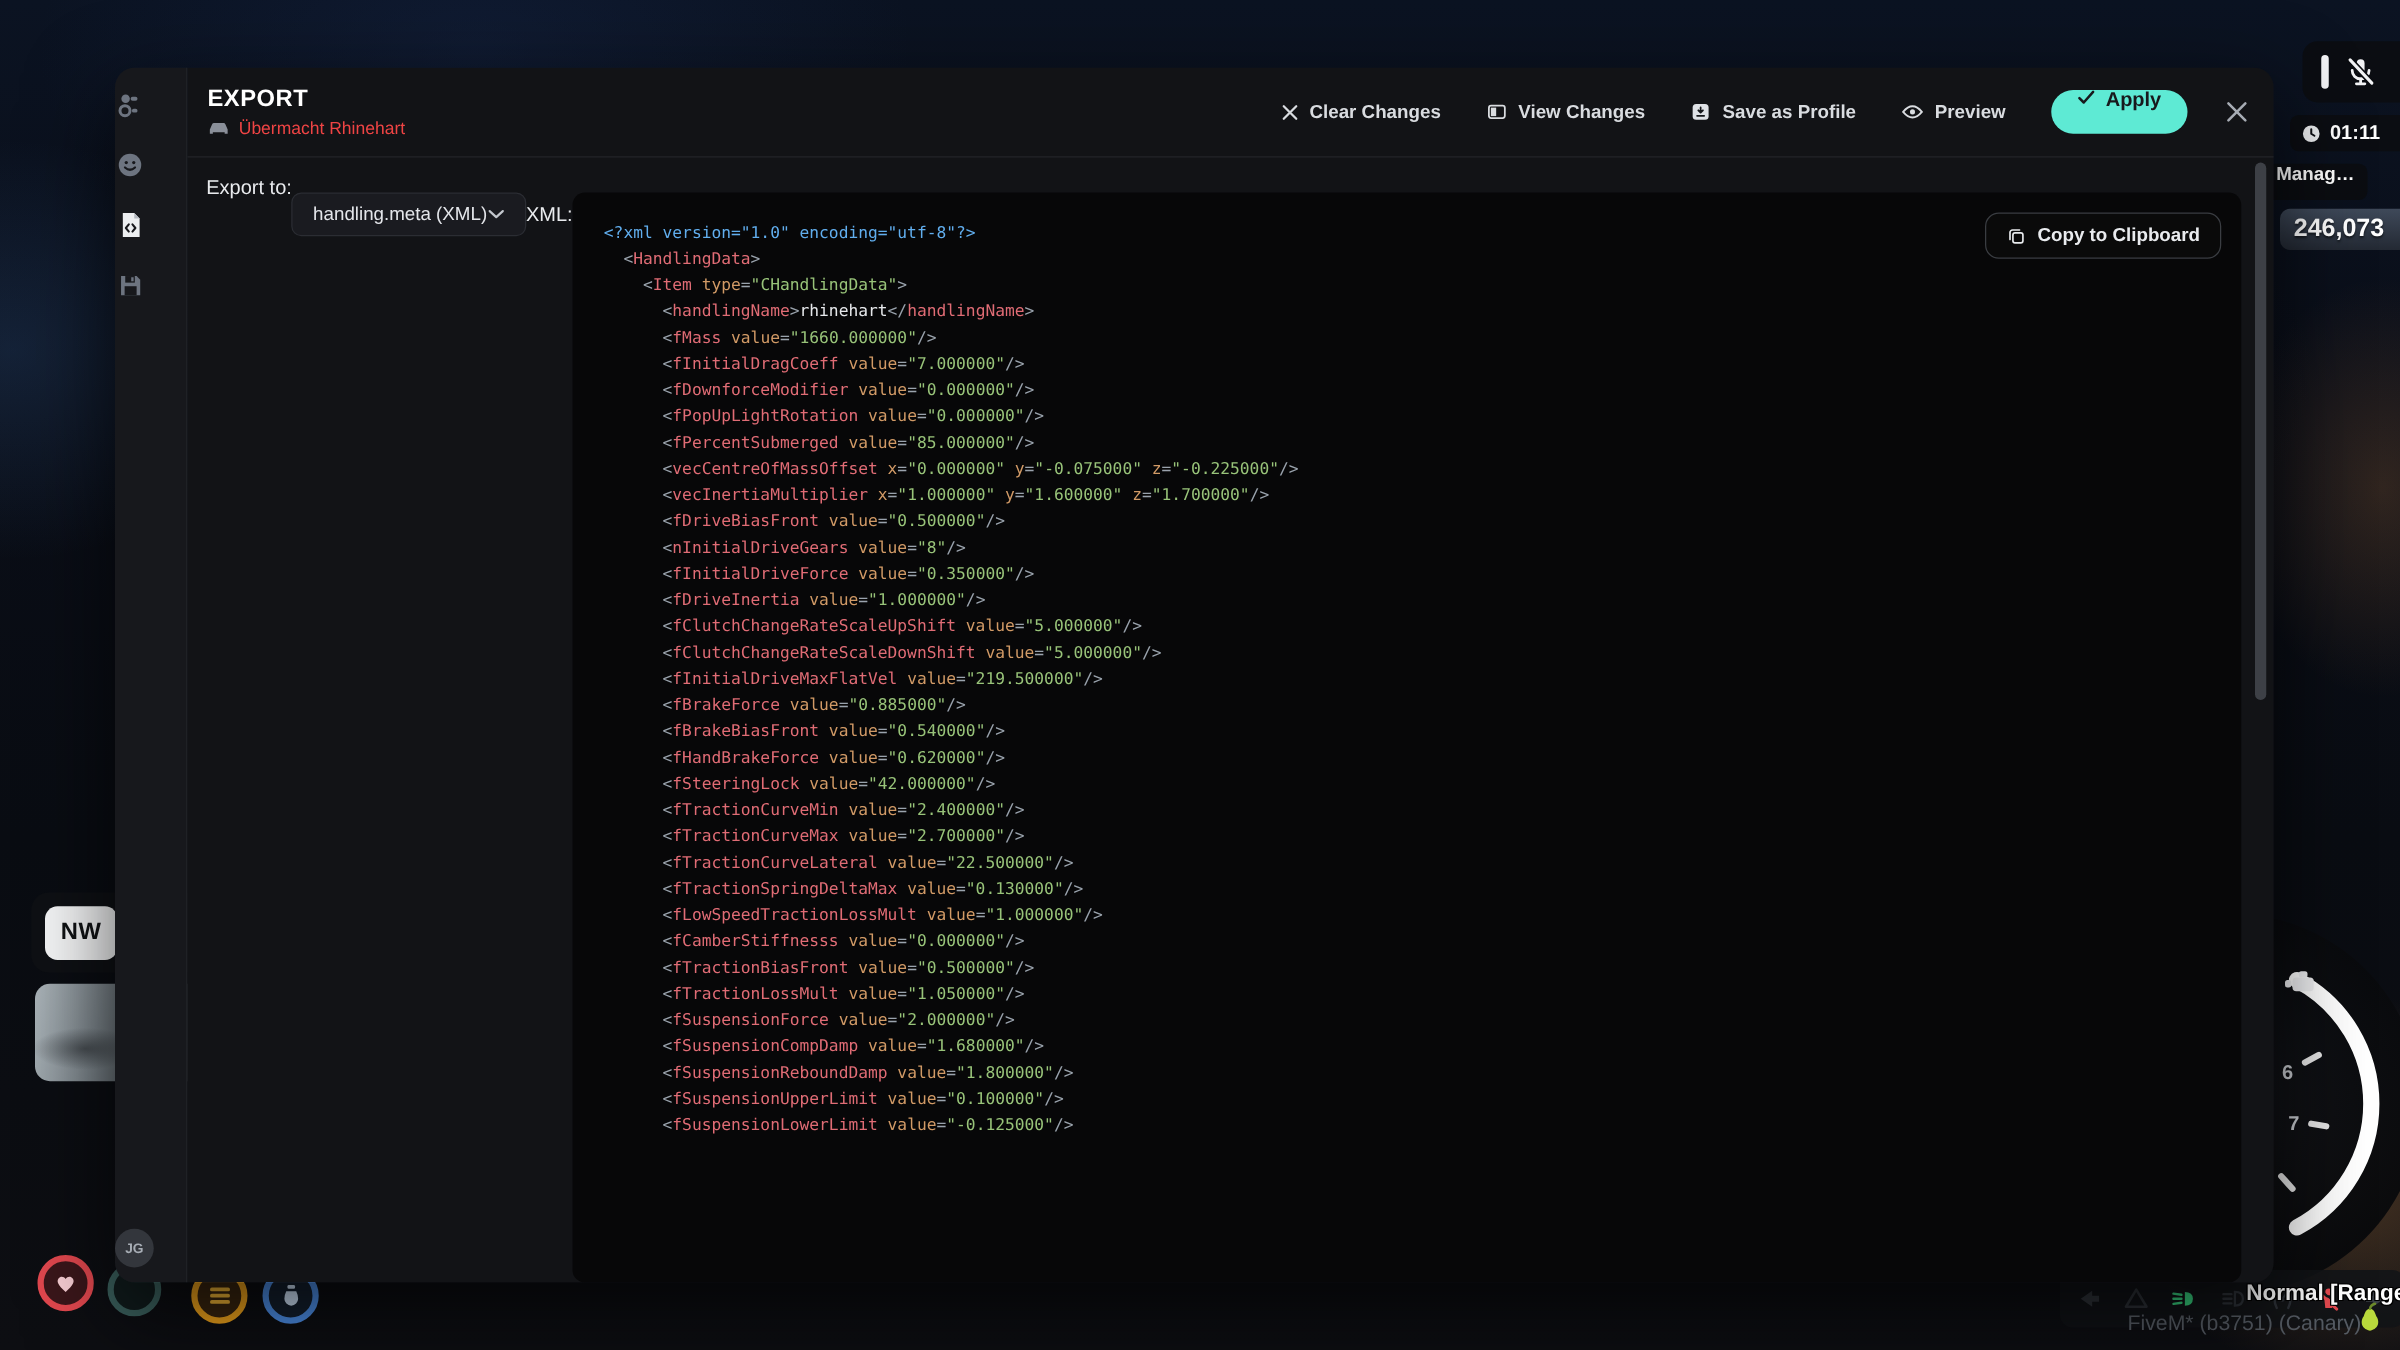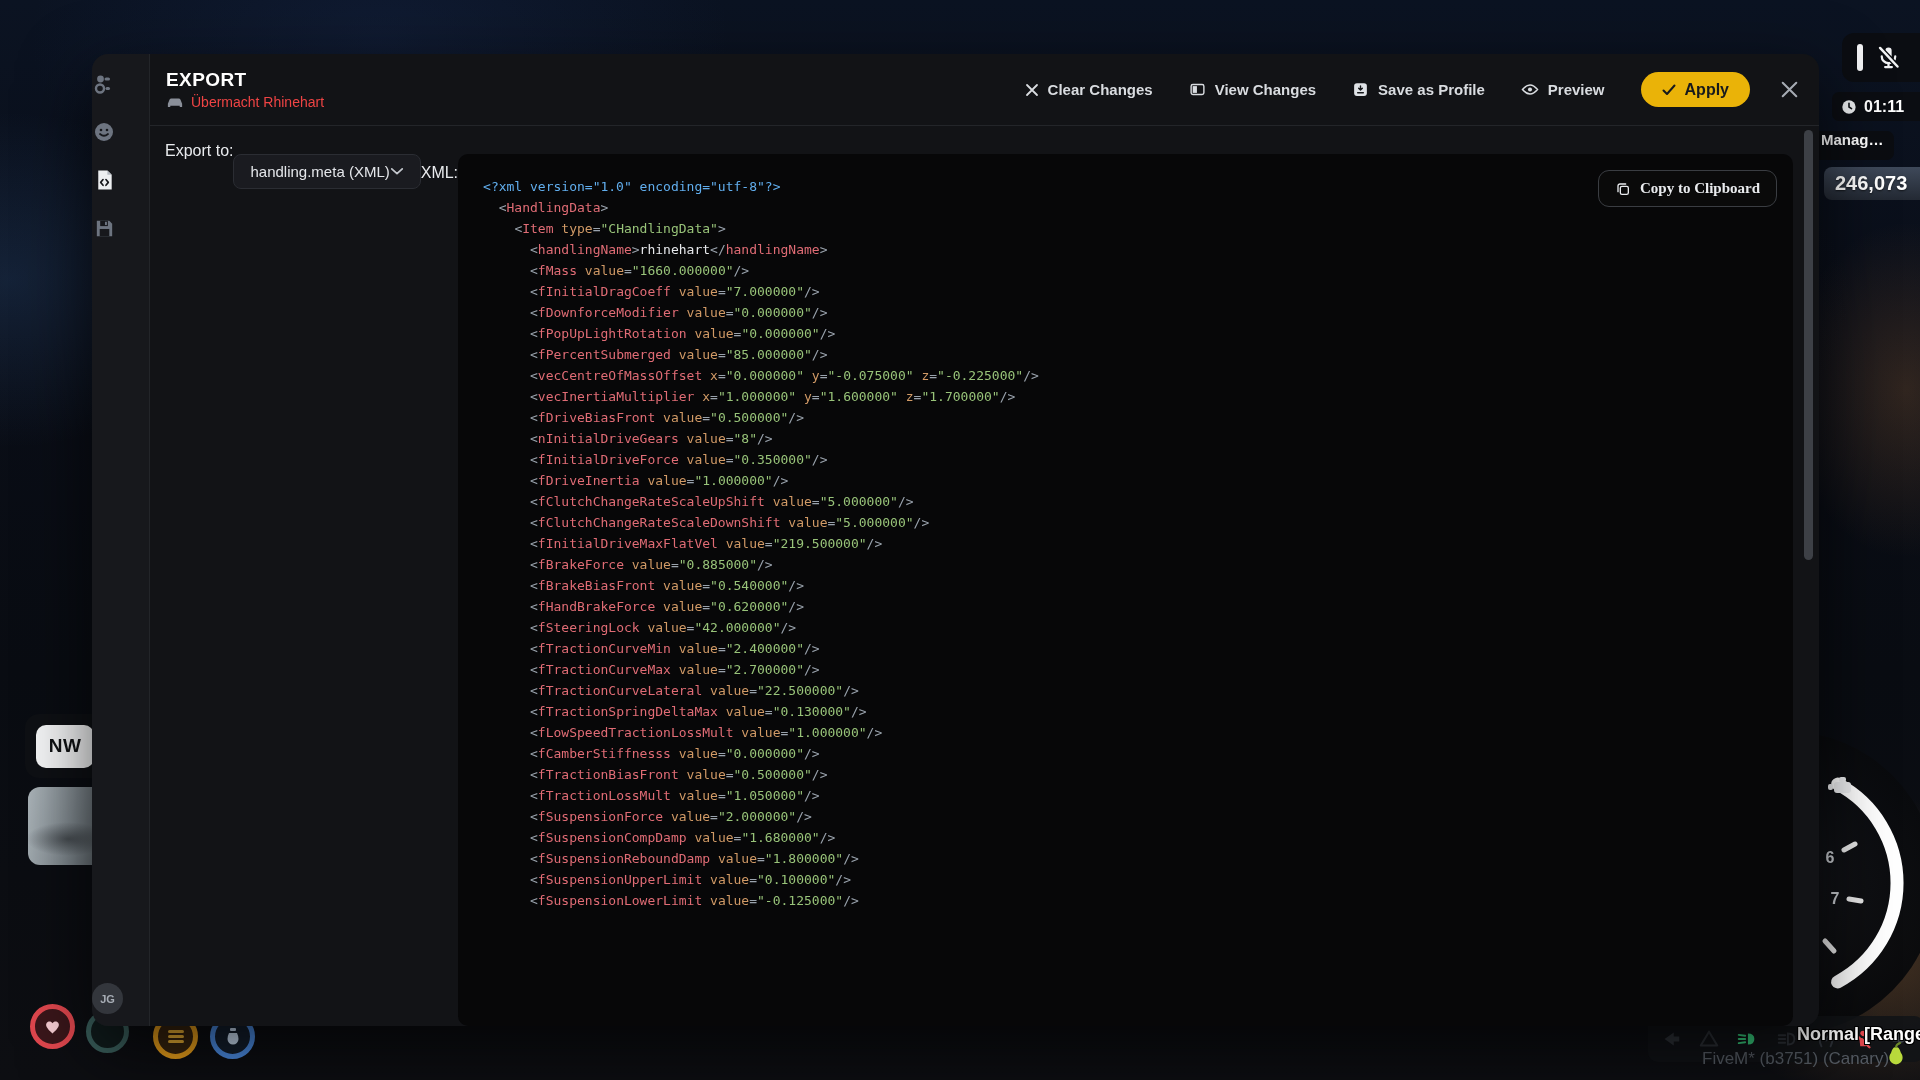--- a/index.html
+++ b/index.html
@@ -64,40 +64,40 @@
   .avatar{margin-top:auto;width:31px;height:31px;border-radius:50%;background:#33363c;color:#a7adb5;
     font-size:11px;font-weight:700;display:flex;align-items:center;justify-content:center;}
   .content{flex:1;background:#121316;display:flex;flex-direction:column;position:relative;min-width:0;}
   .m-header{height:72px;border-bottom:1px solid #232529;display:flex;align-items:center;
     padding:0 20px 0 16px;flex:none;}
   .titleblock .t{color:#fff;font-size:19px;font-weight:800;letter-spacing:.4px;line-height:22px;}
   .titleblock .s{color:#ef4444;font-size:14px;display:flex;align-items:center;gap:7px;margin-top:3px;}
   .actions{margin-left:auto;display:flex;align-items:center;gap:36px;}
   .abtn{display:flex;align-items:center;gap:9px;color:#d9dce0;font-size:15px;font-weight:600;
     cursor:pointer;white-space:nowrap;}
-  .apply{background:#eab308;color:#17191c;border:none;border-radius:18px;height:35px;padding:0 21px;
-    font-size:16px;font-weight:700;display:flex;align-items:center;gap:9px;cursor:pointer;
+  .apply{background:#5eead4;color:#17191c;border:none;border-radius:18px;height:35px;padding:0 21px;
+    font-size:16px;font-weight:700;display:flex;align-items:flex-start;gap:9px;cursor:pointer;
     font-family:"Liberation Sans",sans-serif;}
   .close{margin-left:-6px;cursor:pointer;display:flex;align-items:center;}
 
   .m-body{flex:1;display:flex;flex-direction:row;min-height:0;padding:16px 26px 0 15px;}
   .lbl{color:#e9ebee;font-size:16px;font-weight:500;}
   .xml-lbl{margin-top:22px;}
   .selectbox{margin-top:12px;height:35px;background:#1a1b20;border:1px solid #2b2d33;border-radius:8px;
     display:flex;align-items:center;justify-content:space-between;padding:0 16px;cursor:pointer;}
   .selectbox .val{color:#e4e6ea;font-size:15px;}
   .codepanel{margin-top:12px;flex:1;min-height:0;background:#070708;border-radius:10px;position:relative;
     overflow:hidden;padding:22px 0 0 25px;}
   .code{font-family:"DejaVu Sans Mono",monospace;font-size:13px;line-height:21px;}
   .cl{white-space:pre;}
   .cl .p{color:#9aa3ad;} .cl .tag{color:#e06c75;} .cl .attr{color:#d19a66;}
   .cl .str{color:#98c379;} .cl .txt{color:#e6e8eb;} .cl .decl{color:#61aeee;}
   .copybtn{position:absolute;top:16px;right:16px;height:37px;border:1px solid #3a3d42;border-radius:11px;
     background:rgba(10,10,11,.85);color:#e9ebee;font-size:15px;font-weight:700;padding:0 16px;
-    display:flex;align-items:center;gap:9px;cursor:pointer;font-family:Liberation Serif, serif;}
+    display:flex;align-items:center;gap:9px;cursor:pointer;font-family:Liberation Sans, sans-serif;}
   .scrollthumb{position:absolute;right:6px;top:76px;width:9px;height:430px;border-radius:5px;
     background:#3d4046;z-index:5;cursor:pointer;}
 
   svg{display:block;}
 </style>
 </head>
 <body>
 
 <div class="stage">
 

